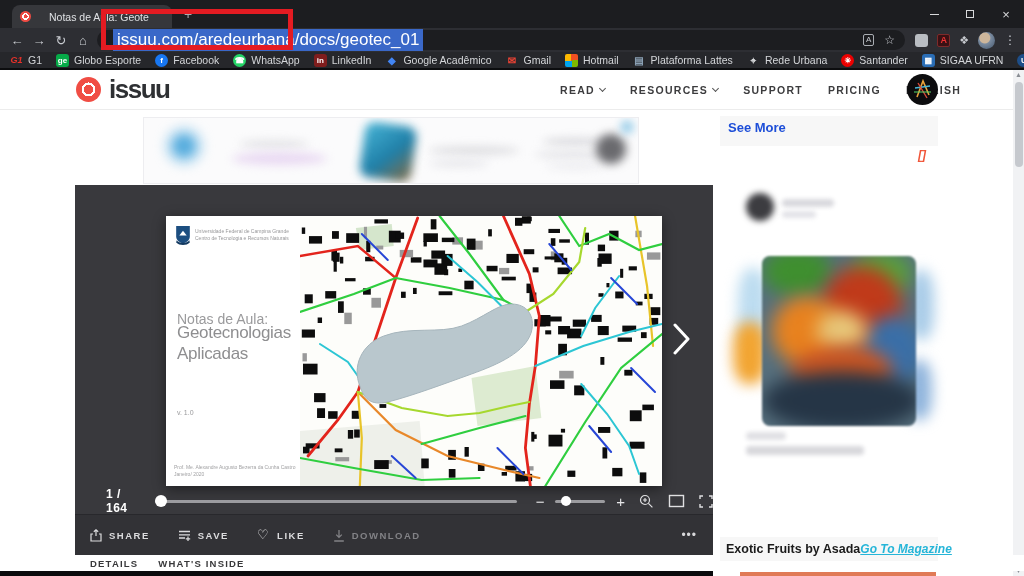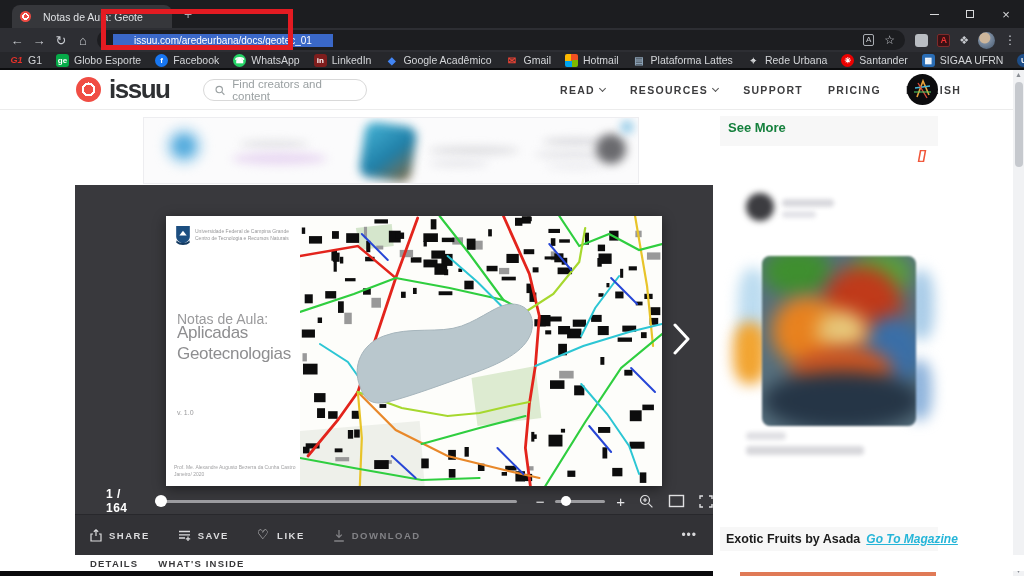--- a/index.html
+++ b/index.html
@@ -3,37 +3,37 @@
 <meta charset="utf-8">
 <style>
   html,body{margin:0;padding:0;background:#555;}
   .screen{position:relative;width:1024px;height:576px;overflow:hidden;background:#fff;
           font-family:"Liberation Sans",sans-serif;}
   .screen *{box-sizing:border-box;}
 
   
   .tabstrip{position:absolute;left:0;top:0;width:1024px;height:28px;background:#1c1d20;}
   .tab{position:absolute;left:12px;top:5px;width:160px;height:23px;background:#36373b;
-       border-radius:8px 8px 0 0;display:flex;align-items:center;gap:12px;padding:0 8px;overflow:hidden;}
+       border-radius:8px 8px 0 0;display:flex;align-items:center;gap:18px;padding:0 8px;overflow:hidden;}
   .tab-fav{width:11px;height:11px;border-radius:50%;flex:none;
            background:radial-gradient(circle,#ee4b43 0 2px,#fff 2px 3.5px,#ee4b43 3.5px);}
   .tab-title{font-size:10.5px;color:#dfe1e4;white-space:nowrap;overflow:hidden;}
   .newtab{position:absolute;left:184px;top:5px;color:#a9adb2;font-size:14px;line-height:18px;}
   .wincontrols{position:absolute;right:0;top:0;height:28px;display:flex;}
   .winbtn{width:36px;height:28px;display:flex;align-items:center;justify-content:center;color:#d8d9db;}
   .min-glyph{display:block;width:9px;height:1px;background:#d8d9db;}
   .max-glyph{display:block;width:8px;height:8px;border:1px solid #d8d9db;}
   .close-glyph{font-size:13px;line-height:13px;}
 
   .toolbar{position:absolute;left:0;top:28px;width:1024px;height:24px;background:#2d2e33;
            display:flex;align-items:center;padding-left:6px;}
   .navic{width:22px;text-align:center;color:#c8cbd0;font-size:13px;}
   .addr{position:absolute;left:97px;top:30px;width:808px;height:20px;background:#1c1d20;
         border-radius:10px;display:flex;align-items:center;}
-  .url-sel{background:#3a68c8;color:#fff;font-size:10px;padding:1px 21px;margin-left:16px;white-space:nowrap;}
+  .url-sel{background:#3a68c8;color:#fff;font-size:17px;padding:1px 4px;margin-left:16px;white-space:nowrap;}
   .addr-right{position:absolute;right:10px;top:0;height:20px;display:flex;align-items:center;gap:10px;color:#c8cbd0;}
   .tr-ic{font-size:8px;border:1px solid #a9adb2;border-radius:2px;padding:0 2px;line-height:10px;}
   .star-ic{font-size:12px;}
   .ext{position:absolute;right:8px;top:30px;height:20px;display:flex;align-items:center;gap:9px;}
   .ext-sq{width:13px;height:13px;border-radius:3px;background:#b9bdc2;}
   .ext-pdf{width:13px;height:13px;border-radius:2px;background:#3a1114;border:1px solid #7e2a2a;
            color:#e33;font-size:9px;font-weight:bold;text-align:center;line-height:11px;}
   .ext-puz{color:#c8cbd0;font-size:11px;}
   .ext-av{width:17px;height:17px;border-radius:50%;
           background:radial-gradient(circle at 40% 35%,#cdb69b 0 5px,#7a8ba0 6px,#44566b);}
@@ -111,33 +111,33 @@
 
   .detailsbar{position:absolute;left:0;top:555px;width:1024px;height:16px;background:#fff;
               display:flex;align-items:center;gap:20px;padding-left:90px;}
   .dtab{font-size:9.5px;font-weight:bold;letter-spacing:1.2px;color:#38383a;}
   .blackstrip{position:absolute;left:0;top:571px;width:713px;height:5px;background:#0a0a0c;}
   .orangebar{position:absolute;left:740px;top:572px;width:196px;height:4px;background:#e07a56;}
 
   
   .side{position:absolute;left:713px;top:110px;width:300px;height:461px;background:#fff;}
   .see-band{position:absolute;left:7px;top:6px;width:218px;height:30px;background:#f7f7f7;
-            font-size:13px;font-weight:bold;color:#15803d;padding:4px 8px;}
+            font-size:13px;font-weight:bold;color:#1d4ed8;padding:4px 8px;}
   .ad-marker{position:absolute;left:205px;top:38px;color:#f0563a;font-weight:bold;font-style:italic;font-size:12px;}
   .pub-av{position:absolute;left:33px;top:83px;width:28px;height:28px;border-radius:50%;background:#3c3c40;filter:blur(3px);}
   .pub-l1{position:absolute;left:69px;top:89px;width:52px;height:8px;background:#d9d9de;border-radius:4px;filter:blur(2px);}
   .pub-l2{position:absolute;left:69px;top:101px;width:34px;height:7px;background:#e3e3e8;border-radius:4px;filter:blur(2px);}
   .mag{position:absolute;left:49px;top:146px;width:154px;height:170px;border-radius:8px;overflow:hidden;
        background:#57707e;filter:blur(1px);}
   .mag .blob{filter:blur(9px);}
   .sideblob{position:absolute;border-radius:40%;filter:blur(7px);}
   .cap1{position:absolute;left:33px;top:322px;width:40px;height:8px;background:#e0e0e4;border-radius:4px;filter:blur(2px);}
   .cap2{position:absolute;left:33px;top:336px;width:118px;height:9px;background:#d8d8dc;border-radius:4px;filter:blur(2px);}
-  .promo{position:absolute;left:7px;top:417px;width:218px;height:24px;background:#f7f7f7;
-         display:flex;align-items:center;gap:6px;padding:0 6px;justify-content:space-between;}
+  .promo{position:absolute;left:7px;top:427px;width:218px;height:24px;background:#f7f7f7;
+         display:flex;align-items:center;gap:0;padding:0 6px;justify-content:space-between;}
   .promo-title{font-size:12.5px;font-weight:bold;color:#1b1b1b;white-space:nowrap;}
   .promo-link{font-size:12px;font-style:italic;font-weight:bold;color:#25b5d8;text-decoration:underline;white-space:nowrap;}
 </style>
 </head>
 <body>
 
 <div class="screen">
 
   <div class="tabstrip">
     <div class="tab">
@@ -231,27 +231,20 @@
       </div>
     </div>
   <div class="chrome-divider"></div>
 
   <div class="redbox"></div>
 
   <div class="ih">
     <div class="ih-logo">
       <span class="ih-mark"></span>
       <span class="ih-word">issuu</span>
-    </div>
-    <div class="ih-search">
-      <svg width="11" height="11" viewBox="0 0 11 11">
-        <circle cx="4.5" cy="4.5" r="3.4" stroke="#9aa0a2" stroke-width="1.2" fill="none"></circle>
-        <path d="M7.2 7.2 L10 10" stroke="#9aa0a2" stroke-width="1.2"></path>
-      </svg>
-      <span>Find creators and content</span>
     </div>
     <div class="ih-nav" id="issuu-nav">
         <span class="nv">
           <span>READ</span>
           <span class="chev"></span>
         </span>
         <span class="nv">
           <span>RESOURCES</span>
           <span class="chev"></span>
         </span>
@@ -306,22 +299,22 @@
             <path d="M4 10 L7.5 5.5 L11 10 Z" fill="#fff"></path>
             <path d="M1.5 14.5 C4 17.8 11 17.8 13.5 14.5 L14 16.6 C11 19.8 4 19.8 1 16.6 Z" fill="#143a60"></path>
           </svg>
         </span>
         <div class="cl-inst">
           <div>Universidade Federal de Campina Grande</div>
           <div>Centro de Tecnologia e Recursos Naturais</div>
         </div>
         <div class="cl-kick">Notas de Aula:</div>
         <div class="cl-title">
+          <div>Geotecnologias</div>
           <div>Aplicadas</div>
-          <div>Geotecnologias</div>
         </div>
         <div class="cl-ver">v. 1.0</div>
         <div class="cl-auth">
           <div>Prof. Me. Alexandre Augusto Bezerra da Cunha Castro</div>
           <div>Janeiro/ 2020</div>
         </div>
       </div>
       <div class="cov-map">
         <svg id="map-svg" viewBox="0 0 363 270" preserveAspectRatio="none">
             <rect width="363" height="270" fill="#fdfdfa"></rect>

